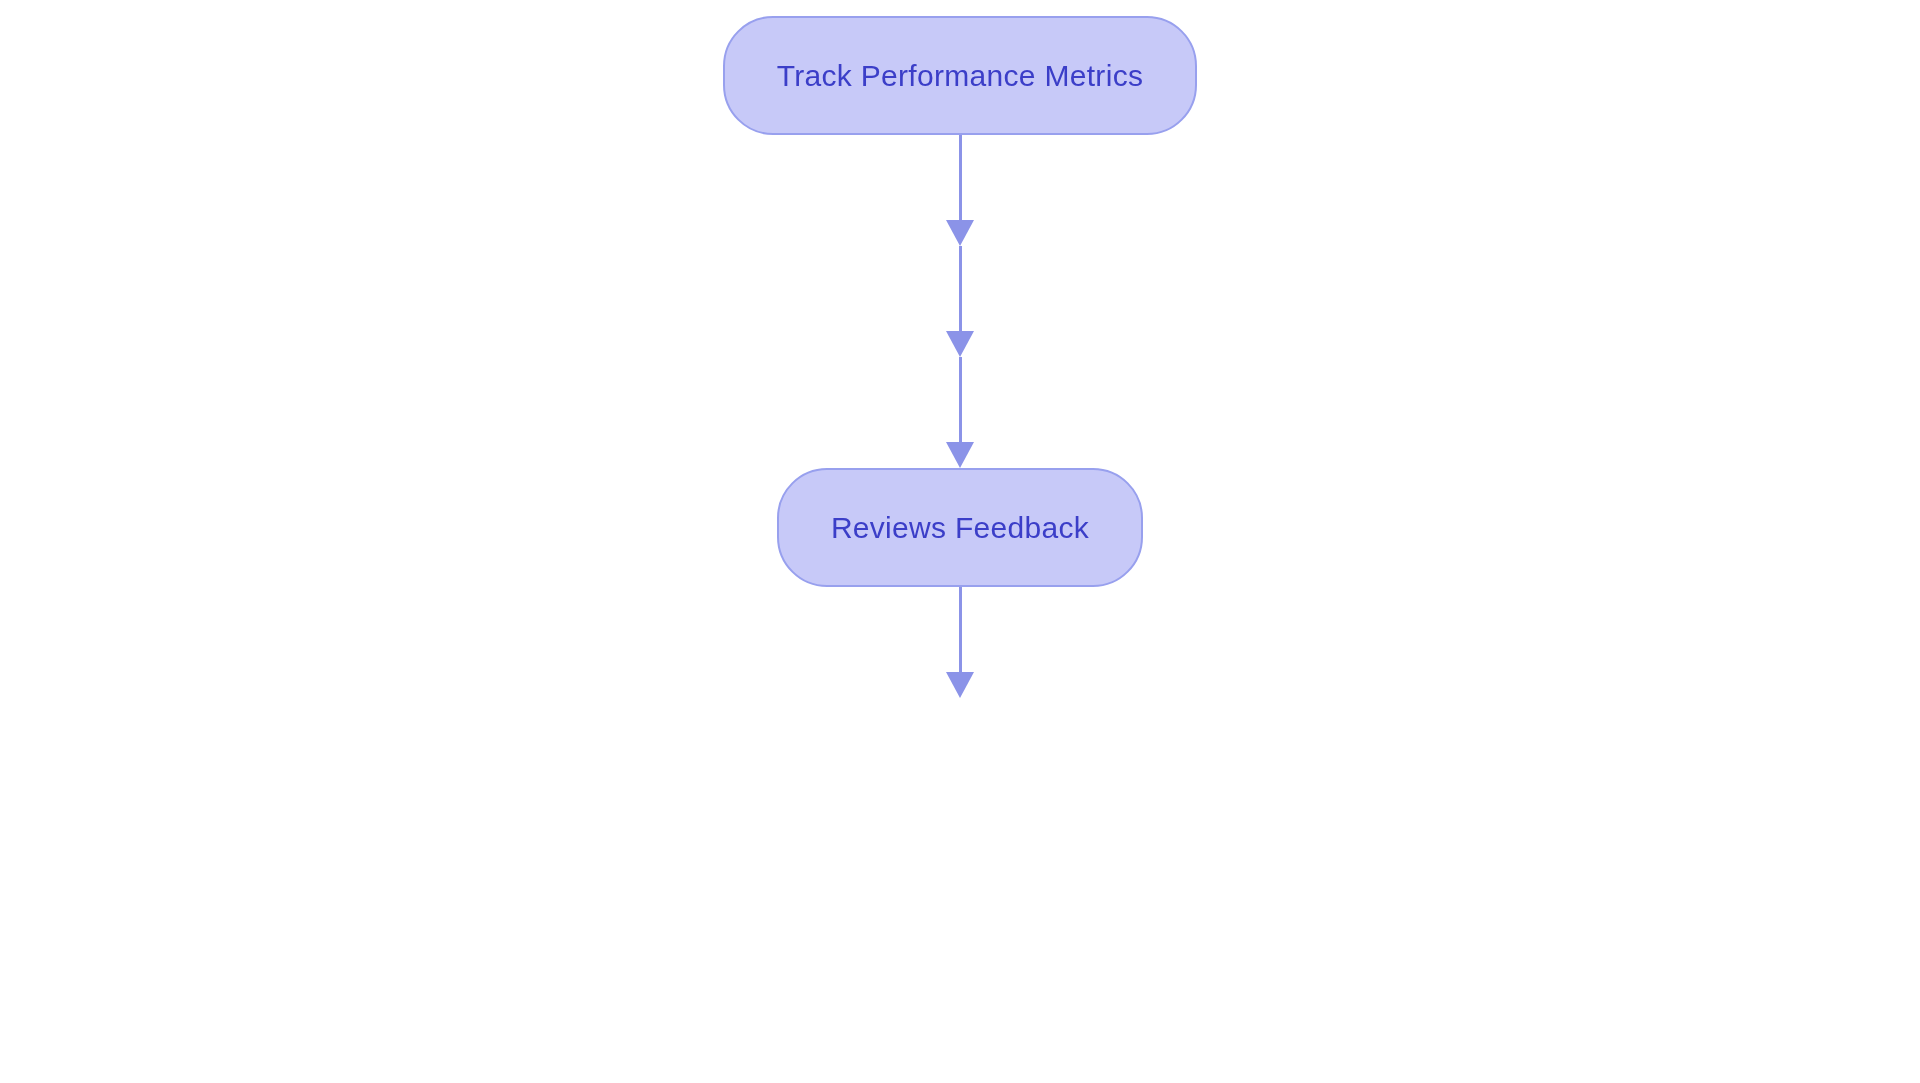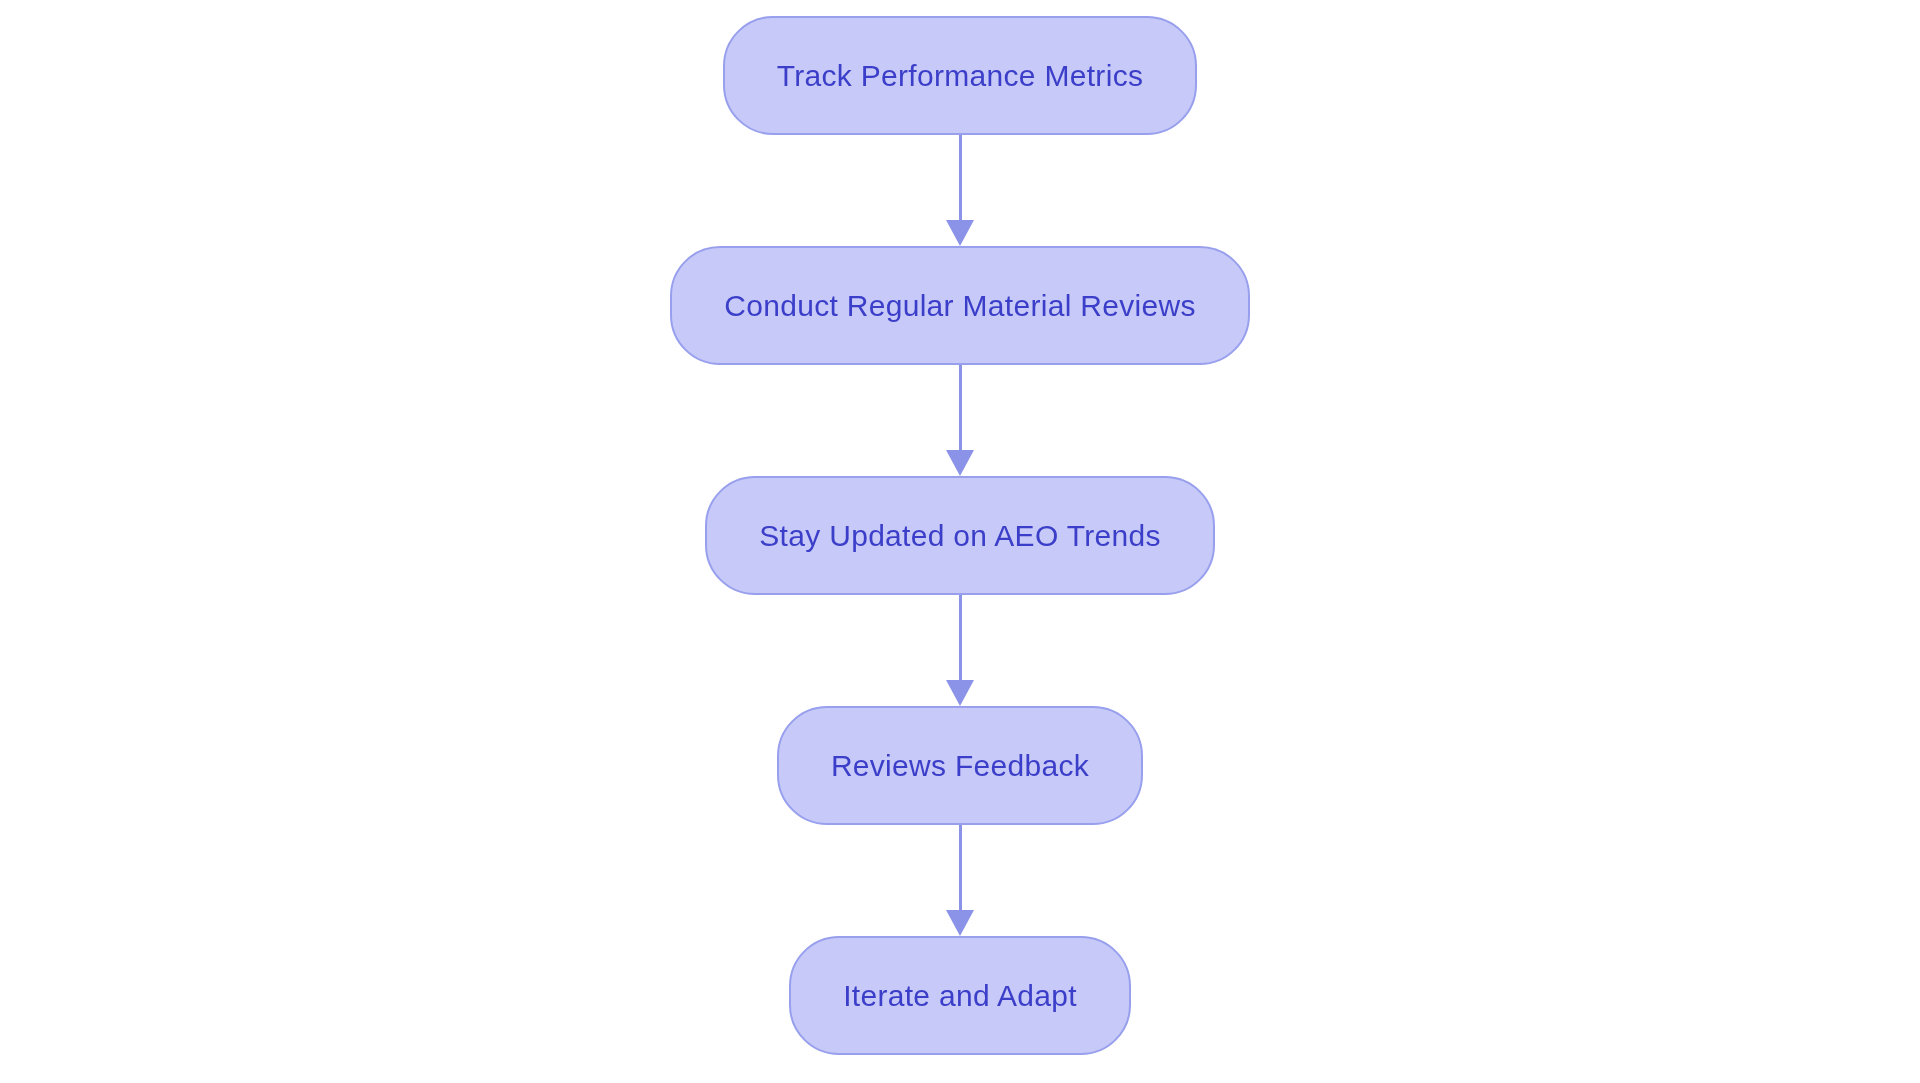--- a/index.html
+++ b/index.html
@@ -72,44 +72,35 @@
 
   <div class="node">
     <span class="node-label">Track Performance Metrics</span>
   </div>
 
   <div class="connector">
     <div class="connector-line"></div>
     <div class="connector-head"></div>
   </div>
 
-  <div class="node">
-    <span class="node-label">Conduct Regular Material Reviews</span>
-  </div>
 
   <div class="connector">
     <div class="connector-line"></div>
     <div class="connector-head"></div>
   </div>
 
-  <div class="node">
-    <span class="node-label">Stay Updated on AEO Trends</span>
-  </div>
 
   <div class="connector">
     <div class="connector-line"></div>
     <div class="connector-head"></div>
   </div>
 
   <div class="node">
     <span class="node-label">Reviews Feedback</span>
   </div>
 
   <div class="connector">
     <div class="connector-line"></div>
     <div class="connector-head"></div>
   </div>
 
-  <div class="node">
-    <span class="node-label">Iterate and Adapt</span>
-  </div>
 
 </div>
 
 </body></html>

